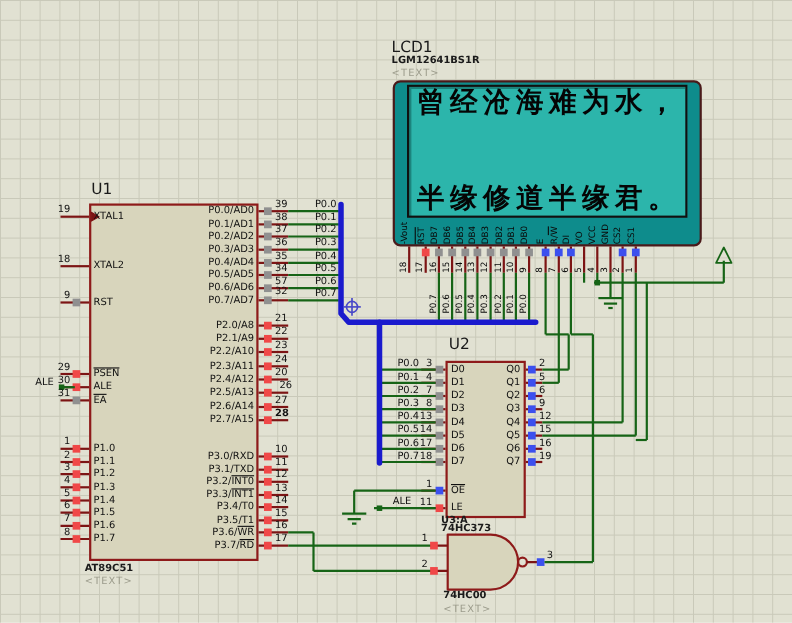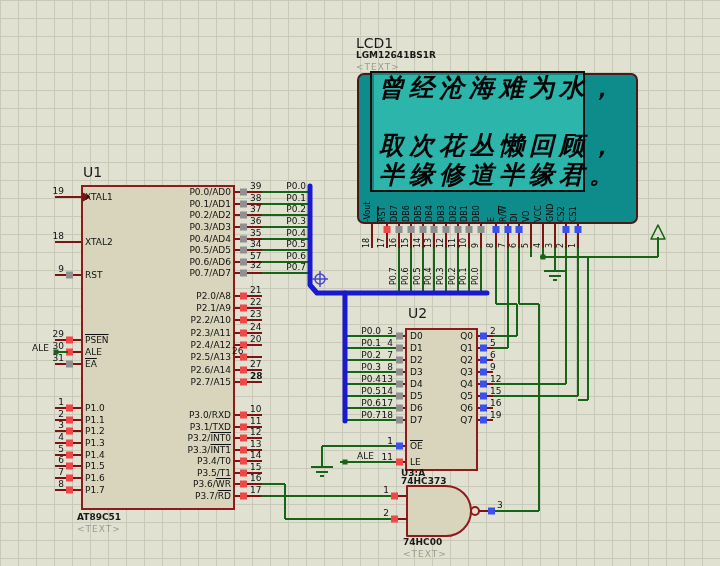--- a/index.html
+++ b/index.html
@@ -261,23 +261,22 @@
 
   <div class="chip" id="u1-box" style="left:81px;top:185px;width:154px;height:325px;"></div>
   <div class="ref" style="left:83px;top:164px;">U1</div>
   <div class="part" style="left:77px;top:512px;">AT89C51</div>
   <div class="ph" style="left:77px;top:524px;">&lt;TEXT&gt;</div>
 
   <div class="ref" style="left:356px;top:35px;">LCD1</div>
   <div class="part" style="left:356px;top:50px;">LGM12641BS1R</div>
   <div class="ph" style="left:356px;top:62px;">&lt;TEXT&gt;</div>
   <div id="lcd-panel" style="left:357px;top:73px;width:281px;height:151px;"></div>
-  <div id="lcd-screen" style="left:370px;top:71px;width:215px;height:121px;font-style:italic;">
+  <div id="lcd-screen" style="left:370px;top:77px;width:255px;height:121px;">
     <div class="lcd-line" style="top:0px;">曾经沧海难为水，</div>
-    <div class="lcd-line" style="top:58px;">取次花丛懒回顾，</div>
     <div class="lcd-line" style="top:87px;">半缘修道半缘君。</div>
   </div>
 
   <div class="chip" id="u2-box" style="left:405px;top:328px;width:73px;height:143px;"></div>
   <div class="ref" style="left:408px;top:305px;">U2</div>
   <div class="part" style="left:401px;top:468px;">U3:A</div>
   <div class="part" style="left:401px;top:476px;">74HC373</div>
 
   <div class="part" style="left:403px;top:537px;">74HC00</div>
   <div class="ph" style="left:403px;top:549px;">&lt;TEXT&gt;</div>
@@ -338,21 +337,21 @@
     <div class="num" style="left: 250px; top: 285px;">21</div>
     <div class="lbl ra" style="left: 110px; top: 291px; width: 121px;">P2.0/A8</div>
     <div class="num" style="left: 250px; top: 297px;">22</div>
     <div class="lbl ra" style="left: 110px; top: 303px; width: 121px;">P2.1/A9</div>
     <div class="num" style="left: 250px; top: 309px;">23</div>
     <div class="lbl ra" style="left: 110px; top: 315px; width: 121px;">P2.2/A10</div>
     <div class="num" style="left: 250px; top: 322px;">24</div>
     <div class="lbl ra" style="left: 110px; top: 328px; width: 121px;">P2.3/A11</div>
     <div class="num" style="left: 250px; top: 334px;">20</div>
     <div class="lbl ra" style="left: 110px; top: 340px; width: 121px;">P2.4/A12</div>
-    <div class="num" style="left: 232px; top: 346px;">26</div>
+    <div class="num" style="left: 254px; top: 346px;">26</div>
     <div class="lbl ra" style="left: 110px; top: 352px; width: 121px;">P2.5/A13</div>
     <div class="num" style="left: 250px; top: 359px;">27</div>
     <div class="lbl ra" style="left: 110px; top: 365px; width: 121px;">P2.6/A14</div>
     <div class="num" style="left: 250px; top: 371px; font-weight: bold;">28</div>
     <div class="lbl ra" style="left: 110px; top: 377px; width: 121px;">P2.7/A15</div>
     <div class="num" style="left: 250px; top: 404px;">10</div>
     <div class="lbl ra" style="left: 110px; top: 410px; width: 121px;">P3.0/RXD</div>
     <div class="num" style="left: 250px; top: 416px;">11</div>
     <div class="lbl ra" style="left: 110px; top: 422px; width: 121px;">P3.1/TXD</div>
     <div class="num" style="left: 250px; top: 427px;">12</div>

